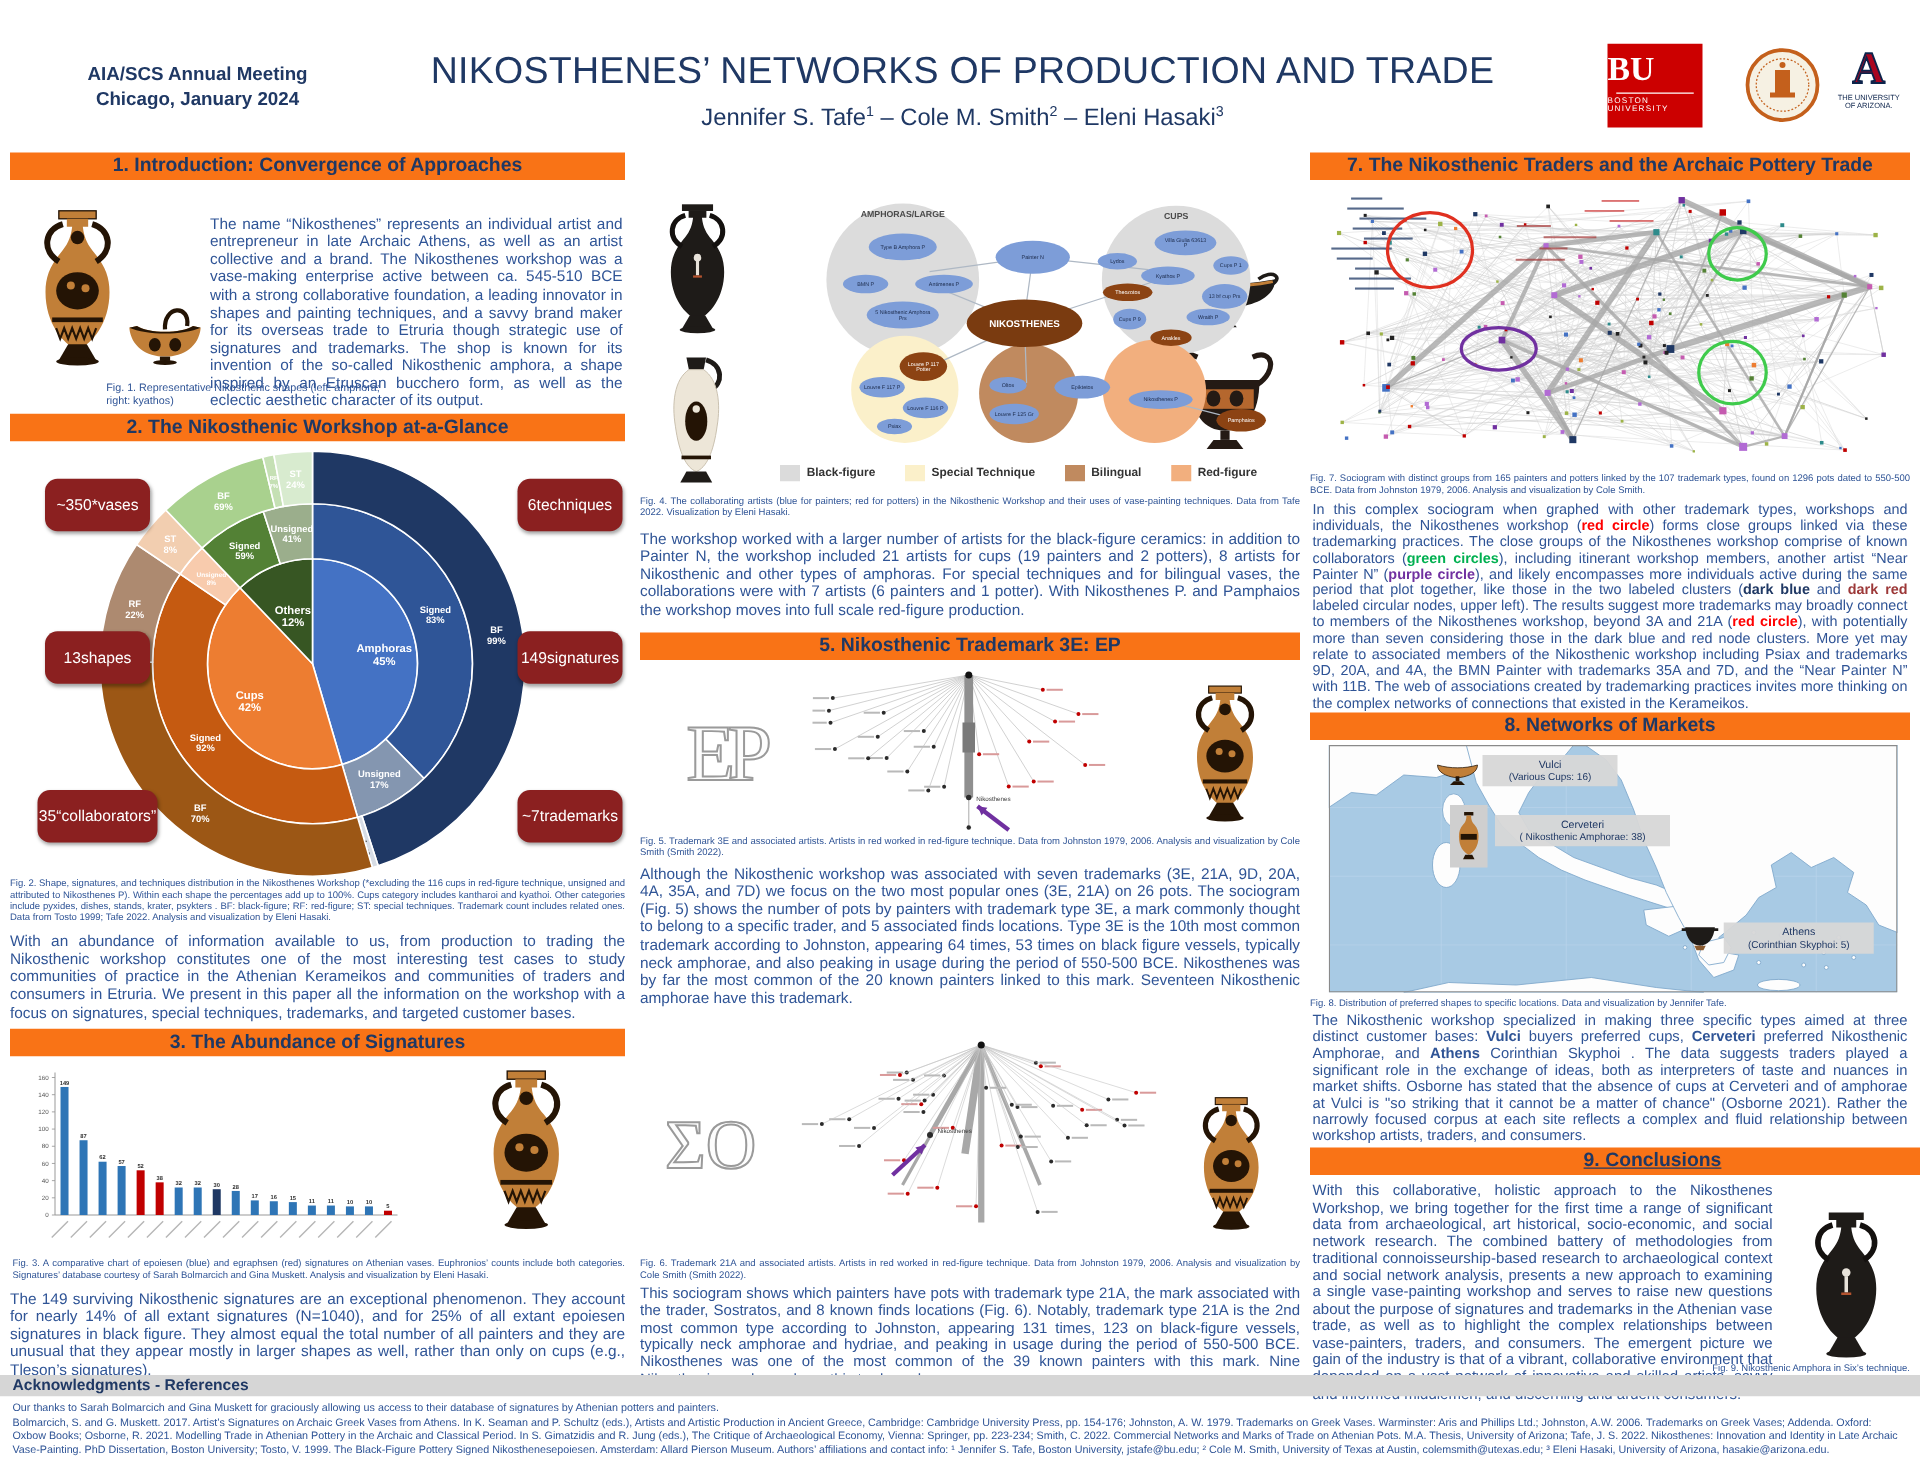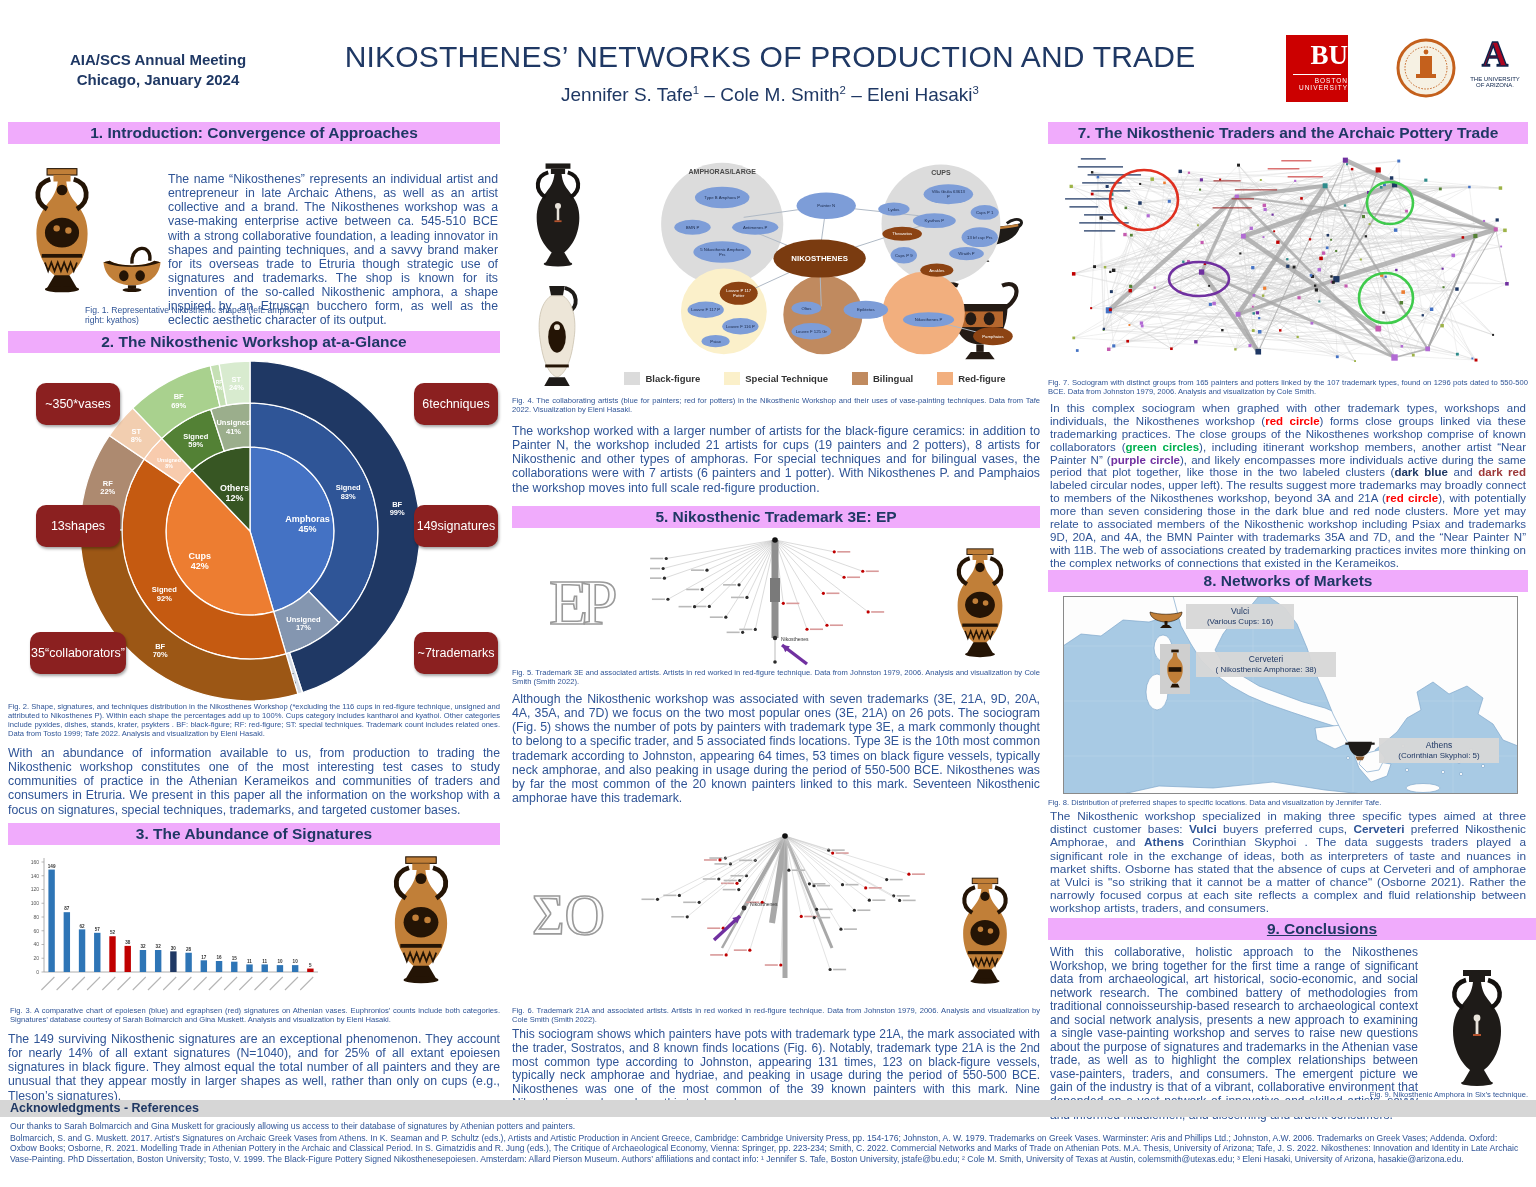--- a/index.html
+++ b/index.html
@@ -1,19 +1,19 @@
 <!DOCTYPE html>
 <html><head>
 <meta charset="utf-8">
 <style>
   html,body{margin:0;padding:0;background:#fff;}
   #poster{position:relative;width:1536px;height:1187px;background:#fff;overflow:hidden;
           font-family:"Liberation Sans",sans-serif;}
   .abs{position:absolute;}
-  .bar{background:#f0abfc;color:#1F3864;font-weight:bold;text-align:center;
+  .bar{background:#f97316;color:#1F3864;font-weight:bold;text-align:center;
        font-size:15.5px;line-height:22px;height:22px;}
   .btxt{color:#2F5496;font-size:12.3px;line-height:1.15;text-align:justify;}
   .cap{color:#2F5496;font-size:7.6px;line-height:1.2;text-align:justify;}
   .badge{background:#8B2020;color:#fff;border-radius:10px;display:flex;flex-direction:row;
          align-items:center;justify-content:center;font-size:12.5px;line-height:1.3;
          box-shadow:1px 2px 3px rgba(0,0,0,.35);}
   .meeting{color:#1F3864;font-weight:bold;font-size:15px;line-height:1.35;text-align:center;}
   .title{color:#1F3864;font-weight:normal;font-size:30px;text-align:center;letter-spacing:.2px;}
   .authors{color:#1F3864;font-size:19px;text-align:center;}
   .lgd{display:flex;align-items:center;gap:5px;font-size:9.5px;color:#333;font-weight:bold;}
@@ -31,21 +31,21 @@
 
 <div id="poster">
 
   <div class="abs meeting" style="left:38px;top:50px;width:240px;">
     <div>AIA/SCS Annual Meeting</div>
     <div>Chicago, January 2024</div>
   </div>
   <div class="abs title" style="left:300px;top:40px;width:940px;">NIKOSTHENES’ NETWORKS OF PRODUCTION AND TRADE</div>
   <div class="abs authors" style="left:300px;top:84px;width:940px;"><span>Jennifer S. Tafe</span><span style="vertical-align: super; font-size: 60%;">1</span><span>  – Cole M. Smith</span><span style="vertical-align: super; font-size: 60%;">2</span><span> – Eleni Hasaki</span><span style="vertical-align: super; font-size: 60%;">3</span></div>
 
-  <div class="abs" style="left:1286px;top:35px;width:62px;height:67px;background:#CC0000;color:#fff;text-align:right;">
+  <div class="abs" style="left:1286px;top:35px;width:76px;height:67px;background:#CC0000;color:#fff;text-align:left;">
     <div style="font-family:'Liberation Serif',serif;font-size:27px;font-weight:bold;margin-top:5px;">BU</div>
     <div style="border-top:1px solid #fff;margin:3px 7px 2px;"></div>
     <div style="font-size:6.5px;letter-spacing:1px;">BOSTON</div>
     <div style="font-size:6.5px;letter-spacing:1px;">UNIVERSITY</div>
   </div>
   <div class="abs" style="left:1396px;top:38px;width:60px;height:60px;">
     <svg width="60" height="60" viewBox="0 0 60 60">
       <circle cx="30" cy="30" r="28" fill="#F6F1E3" stroke="#C4601C" stroke-width="3"></circle>
       <circle cx="30" cy="30" r="21" fill="none" stroke="#C4601C" stroke-width="1" stroke-dasharray="1.5,1.5"></circle>
       <rect x="24" y="18" width="12" height="20" fill="#C4601C"></rect>

